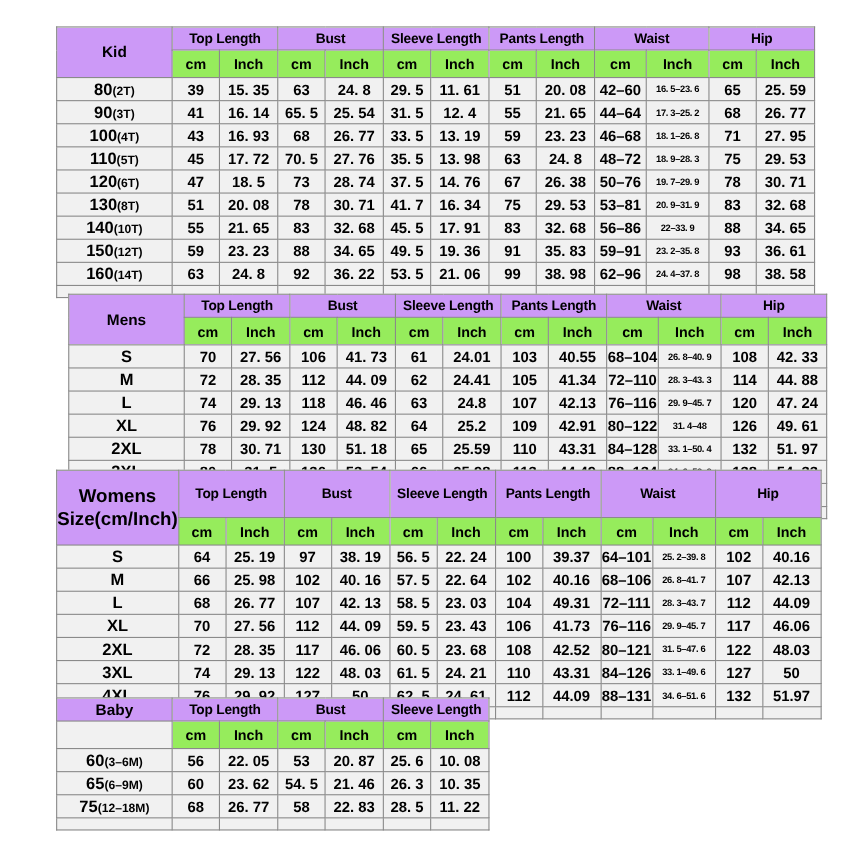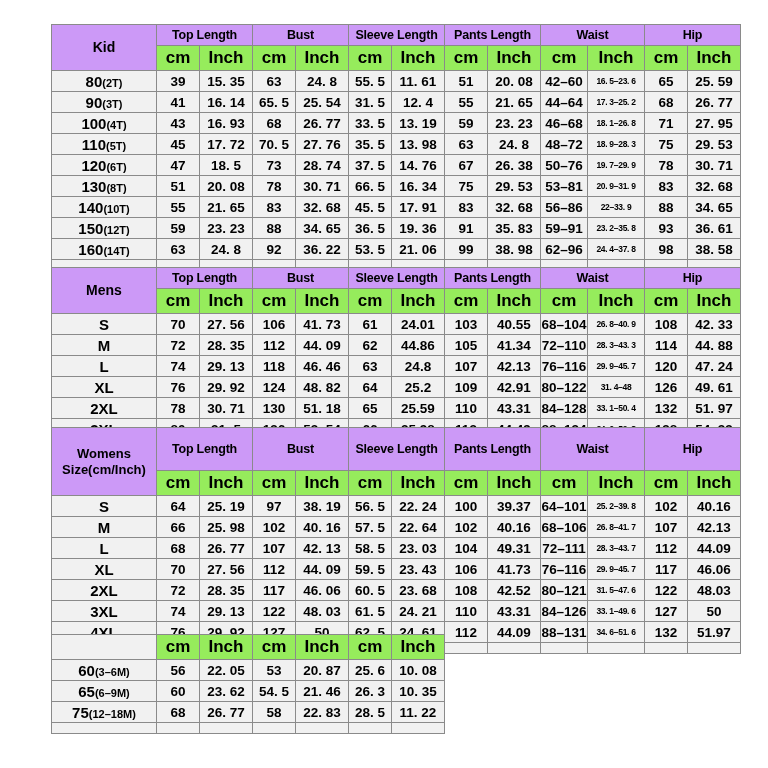--- a/index.html
+++ b/index.html
@@ -22,34 +22,34 @@
     border:1px solid #8a8a8a;
     text-align:center;
     vertical-align:middle;
     padding:0;
     font-weight:bold;
     background:#f1f1f1;
     white-space:nowrap;
     overflow:hidden;
   }
   .grp{background:#cc99f7 !important;font-size:12.5px;letter-spacing:-0.2px;height:20px;}
-  .unit{background:#96ec5c !important;font-size:17px;height:24px;}
+  .unit{background:#96ec5c !important;font-size:13px;height:24px;}
   .corner{background:#cc99f7 !important;font-size:14px;line-height:1.15;}
-  .cornersm{background:#cc99f7 !important;font-size:13px;line-height:1.2;}
+  .cornersm{background:#cc99f7 !important;font-size:17px;line-height:1.2;}
   .blank{background:#f1f1f1 !important;}
   .szlab{font-size:15px;}
   .szlab .sub{font-size:11px;}
   .val{font-size:13.5px;}
   .valsm{font-size:8.5px;font-weight:bold;letter-spacing:-0.3px;text-align:left;padding-left:3px;}
   .rowh{height:21px;}
   .tail td{height:10px;border-top:1px solid #8a8a8a;}
 
   
   #kid-table{position:absolute;left:51px;top:24px;}
-  #mens-table{position:absolute;left:51px;top:267px;}
+  #mens-table{position:absolute;left:62px;top:267px;}
   #womens-table{position:absolute;left:51px;top:427px;}
   #baby-table{position:absolute;left:51px;top:634px;}
 </style>
 </head>
 <body>
 
 <div class="sheet">
 
   <table class="sz" id="kid-table">
     <colgroup>
@@ -92,21 +92,21 @@
         <td class="unit">Inch</td>
       </tr>
     </thead>
     <tbody>
         <tr class="rowh">
           <td class="szlab">80<span class="sub">(2T)</span></td>
           <td class="val">39</td>
           <td class="val">15. 35</td>
           <td class="val">63</td>
           <td class="val">24. 8</td>
-          <td class="val">55. 5</td>
+          <td class="val">29. 5</td>
           <td class="val">11. 61</td>
           <td class="val">51</td>
           <td class="val">20. 08</td>
           <td class="val">42–60</td>
           <td class="valsm">16. 5–23. 6</td>
           <td class="val">65</td>
           <td class="val">25. 59</td>
         </tr>
         <tr class="rowh">
           <td class="szlab">90<span class="sub">(3T)</span></td>
@@ -167,21 +167,21 @@
           <td class="valsm">19. 7–29. 9</td>
           <td class="val">78</td>
           <td class="val">30. 71</td>
         </tr>
         <tr class="rowh">
           <td class="szlab">130<span class="sub">(8T)</span></td>
           <td class="val">51</td>
           <td class="val">20. 08</td>
           <td class="val">78</td>
           <td class="val">30. 71</td>
-          <td class="val">66. 5</td>
+          <td class="val">41. 7</td>
           <td class="val">16. 34</td>
           <td class="val">75</td>
           <td class="val">29. 53</td>
           <td class="val">53–81</td>
           <td class="valsm">20. 9–31. 9</td>
           <td class="val">83</td>
           <td class="val">32. 68</td>
         </tr>
         <tr class="rowh">
           <td class="szlab">140<span class="sub">(10T)</span></td>
@@ -197,21 +197,21 @@
           <td class="valsm">22–33. 9</td>
           <td class="val">88</td>
           <td class="val">34. 65</td>
         </tr>
         <tr class="rowh">
           <td class="szlab">150<span class="sub">(12T)</span></td>
           <td class="val">59</td>
           <td class="val">23. 23</td>
           <td class="val">88</td>
           <td class="val">34. 65</td>
-          <td class="val">36. 5</td>
+          <td class="val">49. 5</td>
           <td class="val">19. 36</td>
           <td class="val">91</td>
           <td class="val">35. 83</td>
           <td class="val">59–91</td>
           <td class="valsm">23. 2–35. 8</td>
           <td class="val">93</td>
           <td class="val">36. 61</td>
         </tr>
         <tr class="rowh">
           <td class="szlab">160<span class="sub">(14T)</span></td>
@@ -303,21 +303,21 @@
           <td class="val">108</td>
           <td class="val">42. 33</td>
         </tr>
         <tr class="rowh">
           <td class="szlab">M</td>
           <td class="val">72</td>
           <td class="val">28. 35</td>
           <td class="val">112</td>
           <td class="val">44. 09</td>
           <td class="val">62</td>
-          <td class="val">44.86</td>
+          <td class="val">24.41</td>
           <td class="val">105</td>
           <td class="val">41.34</td>
           <td class="val">72–110</td>
           <td class="valsm">28. 3–43. 3</td>
           <td class="val">114</td>
           <td class="val">44. 88</td>
         </tr>
         <tr class="rowh">
           <td class="szlab">L</td>
           <td class="val">74</td>
@@ -584,20 +584,26 @@
       <col style="width:105px">
         <col style="width:43px">
         <col style="width:53px">
       <col style="width:43px">
         <col style="width:53px">
         <col style="width:43px">
         <col style="width:53px">
     </colgroup>
     <thead>
       <tr>
+        <td class="corner">Baby</td>
+        <td class="grp" colspan="2">Top Length</td>
+        <td class="grp" colspan="2">Bust</td>
+        <td class="grp" colspan="2">Sleeve Length</td>
+      </tr>
+      <tr>
         <td class="blank"></td>
         <td class="unit">cm</td>
         <td class="unit">Inch</td>
         <td class="unit">cm</td>
         <td class="unit">Inch</td>
         <td class="unit">cm</td>
         <td class="unit">Inch</td>
       </tr>
     </thead>
     <tbody>

